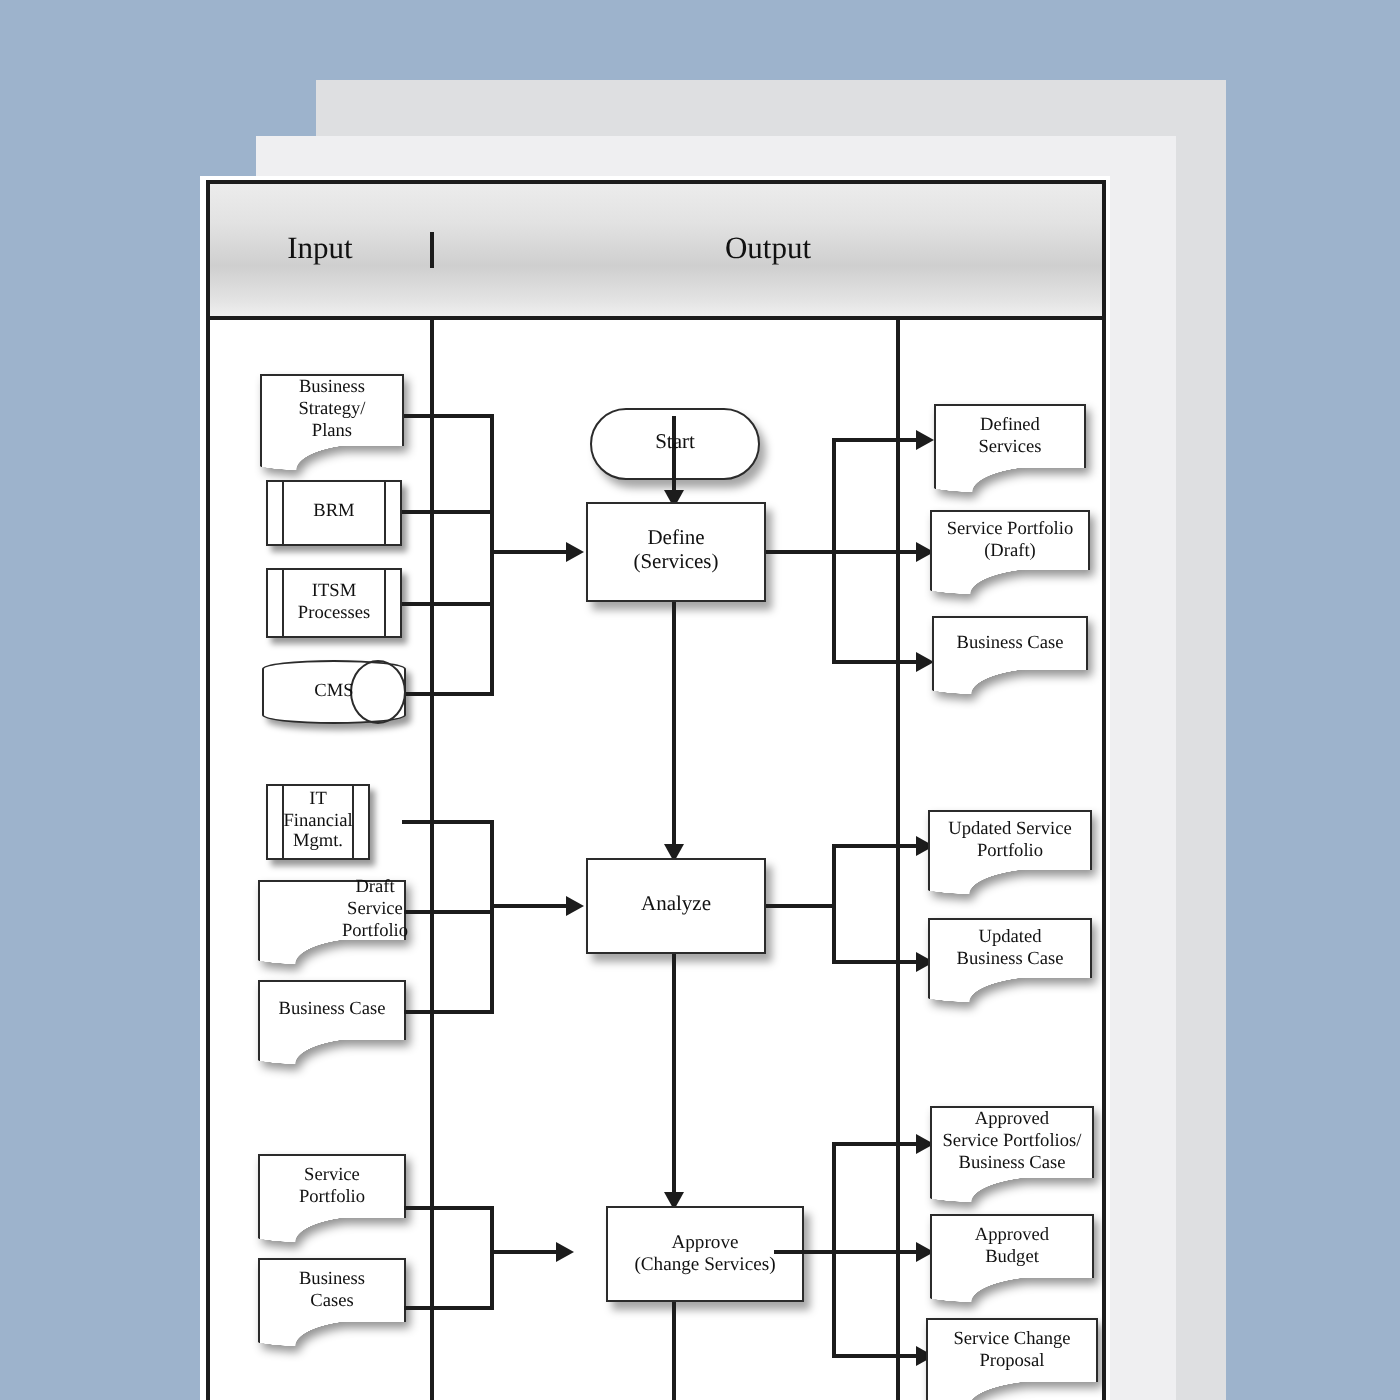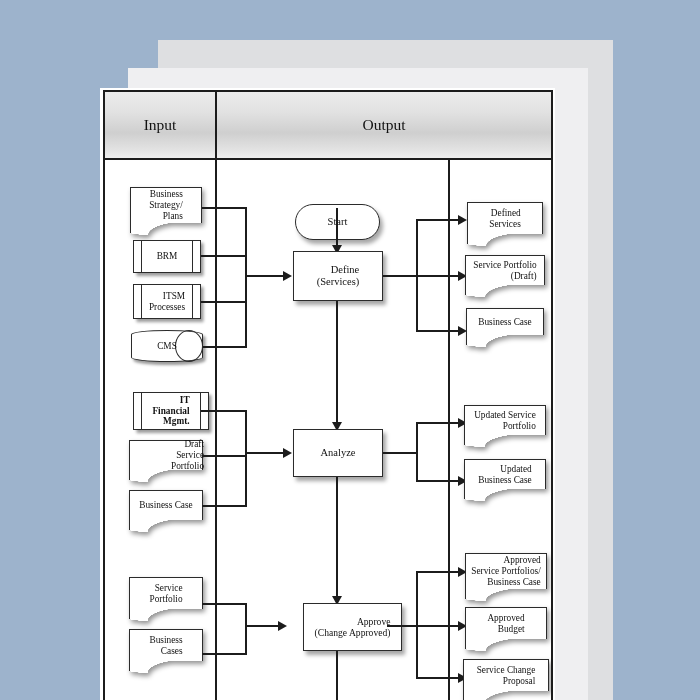--- a/index.html
+++ b/index.html
@@ -32,20 +32,21 @@
     background:#fff;
     overflow:hidden;
   }
   
   #header-row{
     position:absolute;left:0;top:0;width:100%;height:68px;
     display:flex;
     border-bottom:2px solid #1c1c1c;
     box-sizing:border-box;
     background:linear-gradient(to bottom,#ececec 0%,#e2e2e2 30%,#cfcfcf 62%,#e3e3e3 88%,#efefef 100%);
+    align-items:center;
   }
   .hdr-cell{
     display:flex;align-items:center;justify-content:center;
     text-align:center;
     font-size:15.5px;
     color:#111;
     line-height:1.15;
     box-sizing:border-box;
   }
   #hdr-input{width:112px;border-right:2px solid #1c1c1c;}
@@ -57,21 +58,21 @@
     position:absolute;top:68px;bottom:0;width:2px;background:#1c1c1c;
   }
   #sep-left{left:110px;}
   #sep-right{left:343px;}
 
   
   .node{
     position:absolute;
     box-sizing:border-box;
     display:flex;align-items:center;justify-content:center;
-    text-align:right;
+    text-align:center;
     font-size:9.3px;
     line-height:1.18;
     color:#111;
     background:#fff;
   }
   .node .lbl{display:block;padding:0 2px;position:relative;z-index:2;}
 
   
   .doc{
     border:1px solid #2b2b2b;
@@ -178,21 +179,21 @@
 
   <div class="node proc" id="n-analyze" style="left:188px;top:337px;width:90px;height:48px;">
     <span class="lbl">Analyze</span>
   </div>
 
   <div class="line-v" style="left:231px;top:385px;height:124px;"></div>
   <div class="arrow-d" style="left:227px;top:504px;"></div>
 
   <div class="node proc" id="n-approve" style="left:198px;top:511px;width:99px;height:48px;font-size:9.6px;">
     <span class="lbl">
-      <span>Approve</span><br><span>(Change Approved)</span>
+      <span>Approve</span><br><span>(Change Services)</span>
     </span>
   </div>
 
   <div class="line-v" style="left:231px;top:559px;height:56px;"></div>
 
   <div class="node doc" style="left:25px;top:95px;width:72px;height:36px;">
     <span class="lbl">
       <span>Business</span><br><span>Strategy/</span><br><span>Plans</span>
     </span>
   </div>
@@ -212,21 +213,21 @@
   </div>
 
   <div class="line-h" style="left:97px;top:115px;width:45px;"></div>
   <div class="line-h" style="left:96px;top:163px;width:46px;"></div>
   <div class="line-h" style="left:96px;top:209px;width:46px;"></div>
   <div class="line-h" style="left:98px;top:254px;width:44px;"></div>
   <div class="line-v" style="left:140px;top:115px;height:141px;"></div>
   <div class="line-h" style="left:140px;top:183px;width:39px;"></div>
   <div class="arrow-r" style="left:178px;top:179px;"></div>
 
-  <div class="node predef" style="left:28px;top:300px;width:76px;height:38px;font-weight:bold;">
+  <div class="node predef" style="left:28px;top:300px;width:52px;height:38px;">
     <span class="lbl">
       <span>IT</span><br><span>Financial</span><br><span>Mgmt.</span>
     </span>
   </div>
 
   <div class="node doc" style="left:24px;top:348px;width:74px;height:30px;padding-left:43px;">
     <span class="lbl">
       <span>Draft Service</span><br><span>Portfolio</span>
     </span>
   </div>

